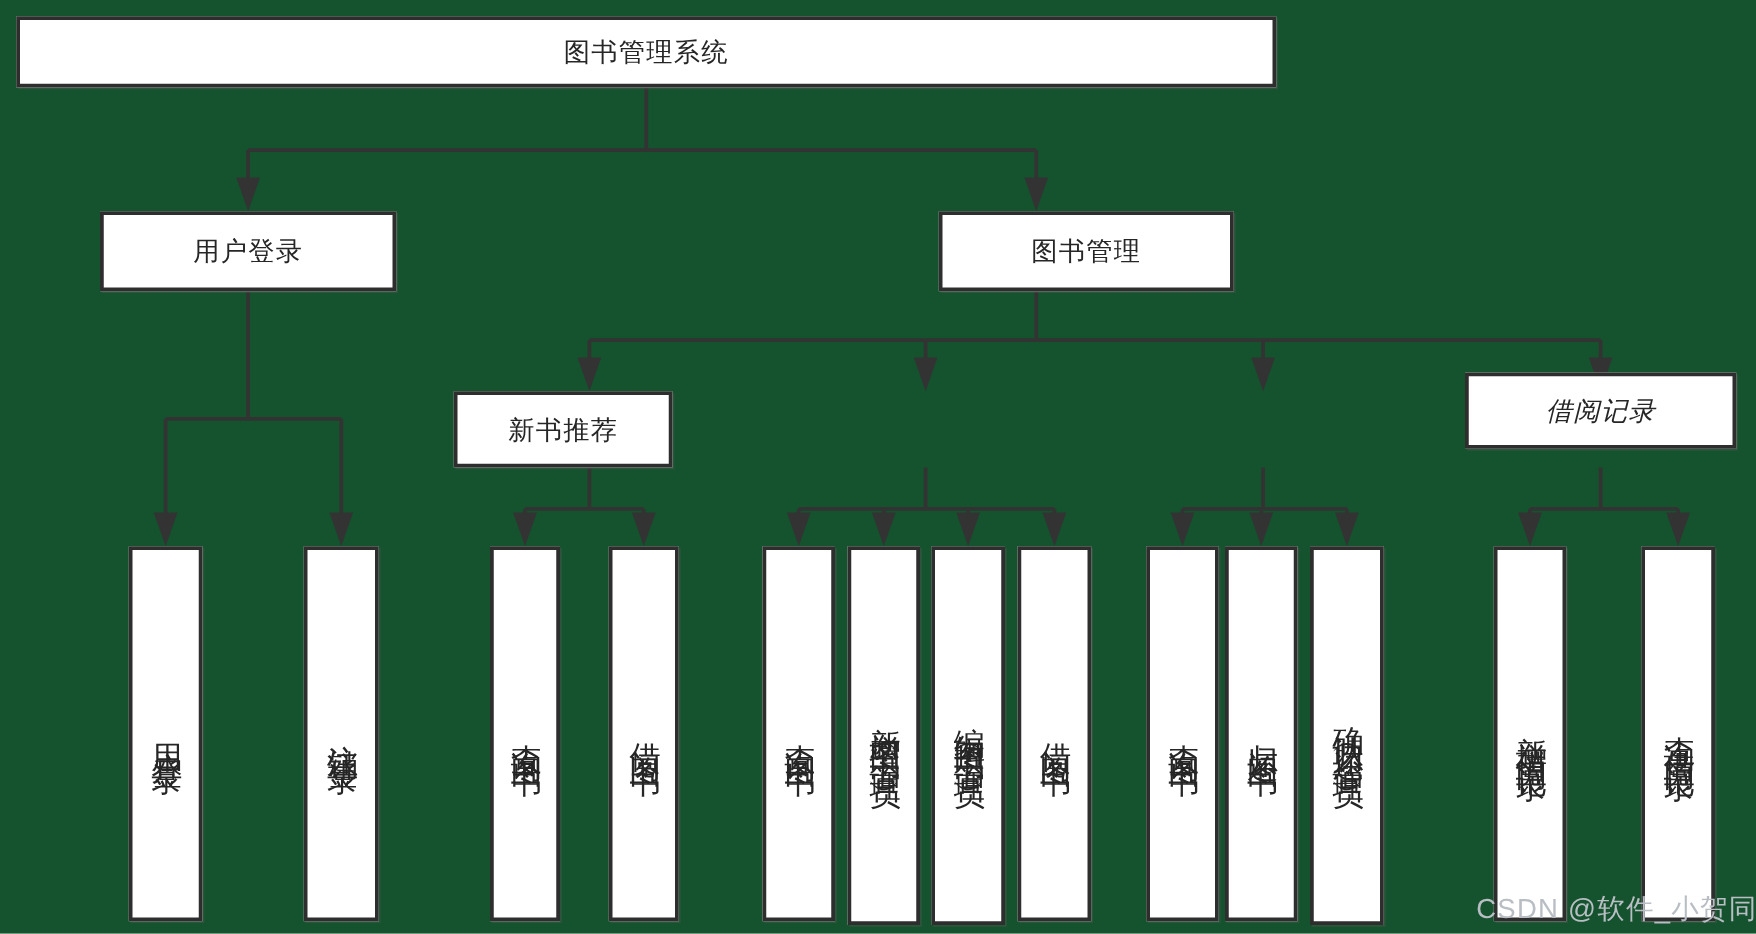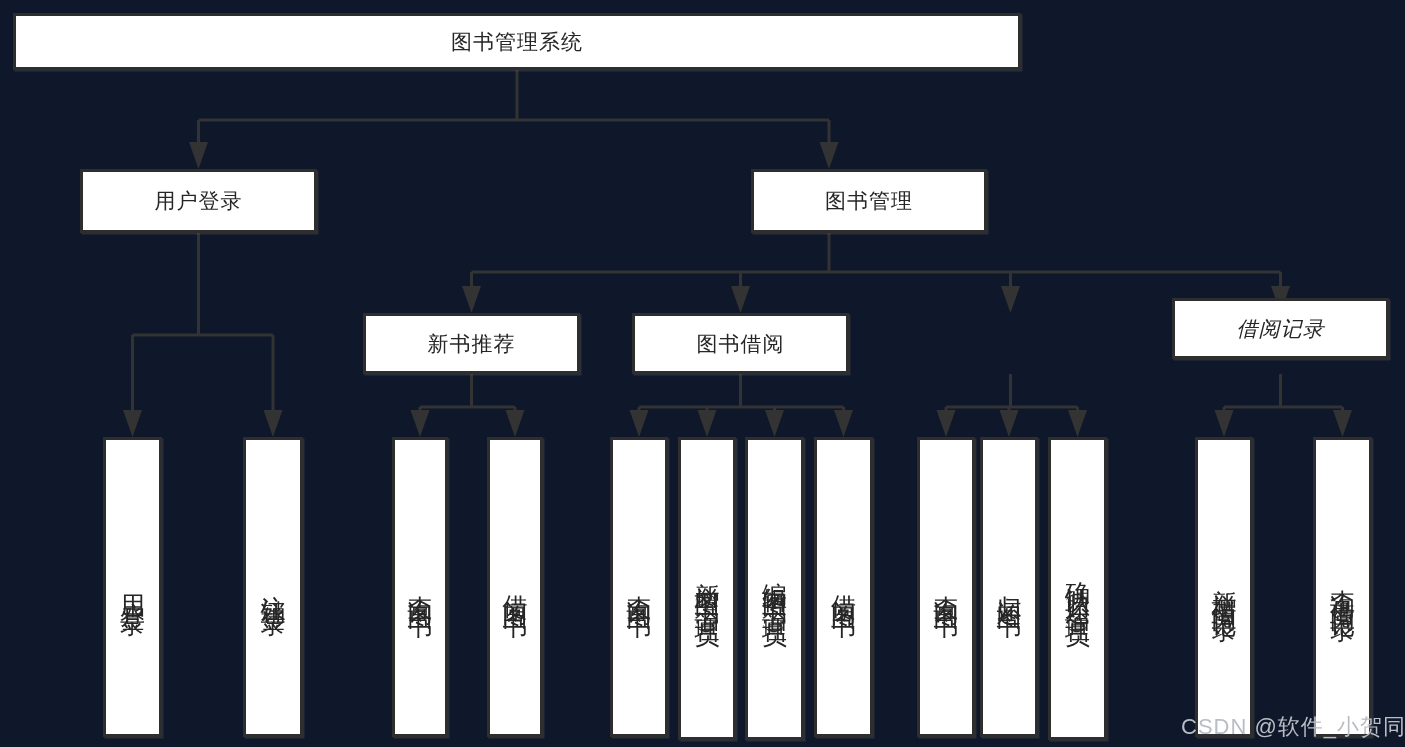--- a/index.html
+++ b/index.html
@@ -1,19 +1,19 @@
 <!DOCTYPE html>
 <html><head>
 <meta charset="utf-8">
 <style>
   html,body{margin:0;padding:0;background:#ffffff;}
   #canvas{
     position:relative;
     width:1405px;height:747px;
-    background:#0f172a;
+    background:#14532d;
     font-family:"Liberation Sans","DejaVu Sans",sans-serif;
     overflow:hidden;
   }
   #wires{position:absolute;left:0;top:0;width:1405px;height:747px;}
   .box{
     position:absolute;
     box-sizing:border-box;
     background:#ffffff;
     border:3px solid #2e2e2e;
     box-shadow:1.5px 1.5px 0 rgba(90,90,90,0.35);
@@ -92,25 +92,22 @@
     <span>图书管理系统</span>
   </div>
 
   <div class="box" style="left:80px;top:169px;width:237px;height:64px;">
     <span>用户登录</span>
   </div>
   <div class="box" style="left:711px;top:169px;width:236px;height:64px;margin-left:40px;">
     <span>图书管理</span>
   </div>
 
-  <div class="box" style="left:363px;top:313px;width:217px;height:61px;">
+  <div class="box" style="left:363px;top:313px;width:175px;height:61px;">
     <span>新书推荐</span>
-  </div>
-  <div class="box" style="left:632px;top:313px;width:217px;height:61px;">
-    <span>图书借阅</span>
   </div>
   <div class="box" style="left:1172px;top:298px;width:217px;height:61px;font-style:italic;">
     <span>借阅记录</span>
   </div>
 
   <div class="leaf" style="left:103px;top:437px;width:59px;height:300px;">
     <span class="vtext">用户登录</span>
   </div>
   <div class="leaf" style="left:243px;top:437px;width:60px;height:300px;">
     <span class="vtext">注销登录</span>

